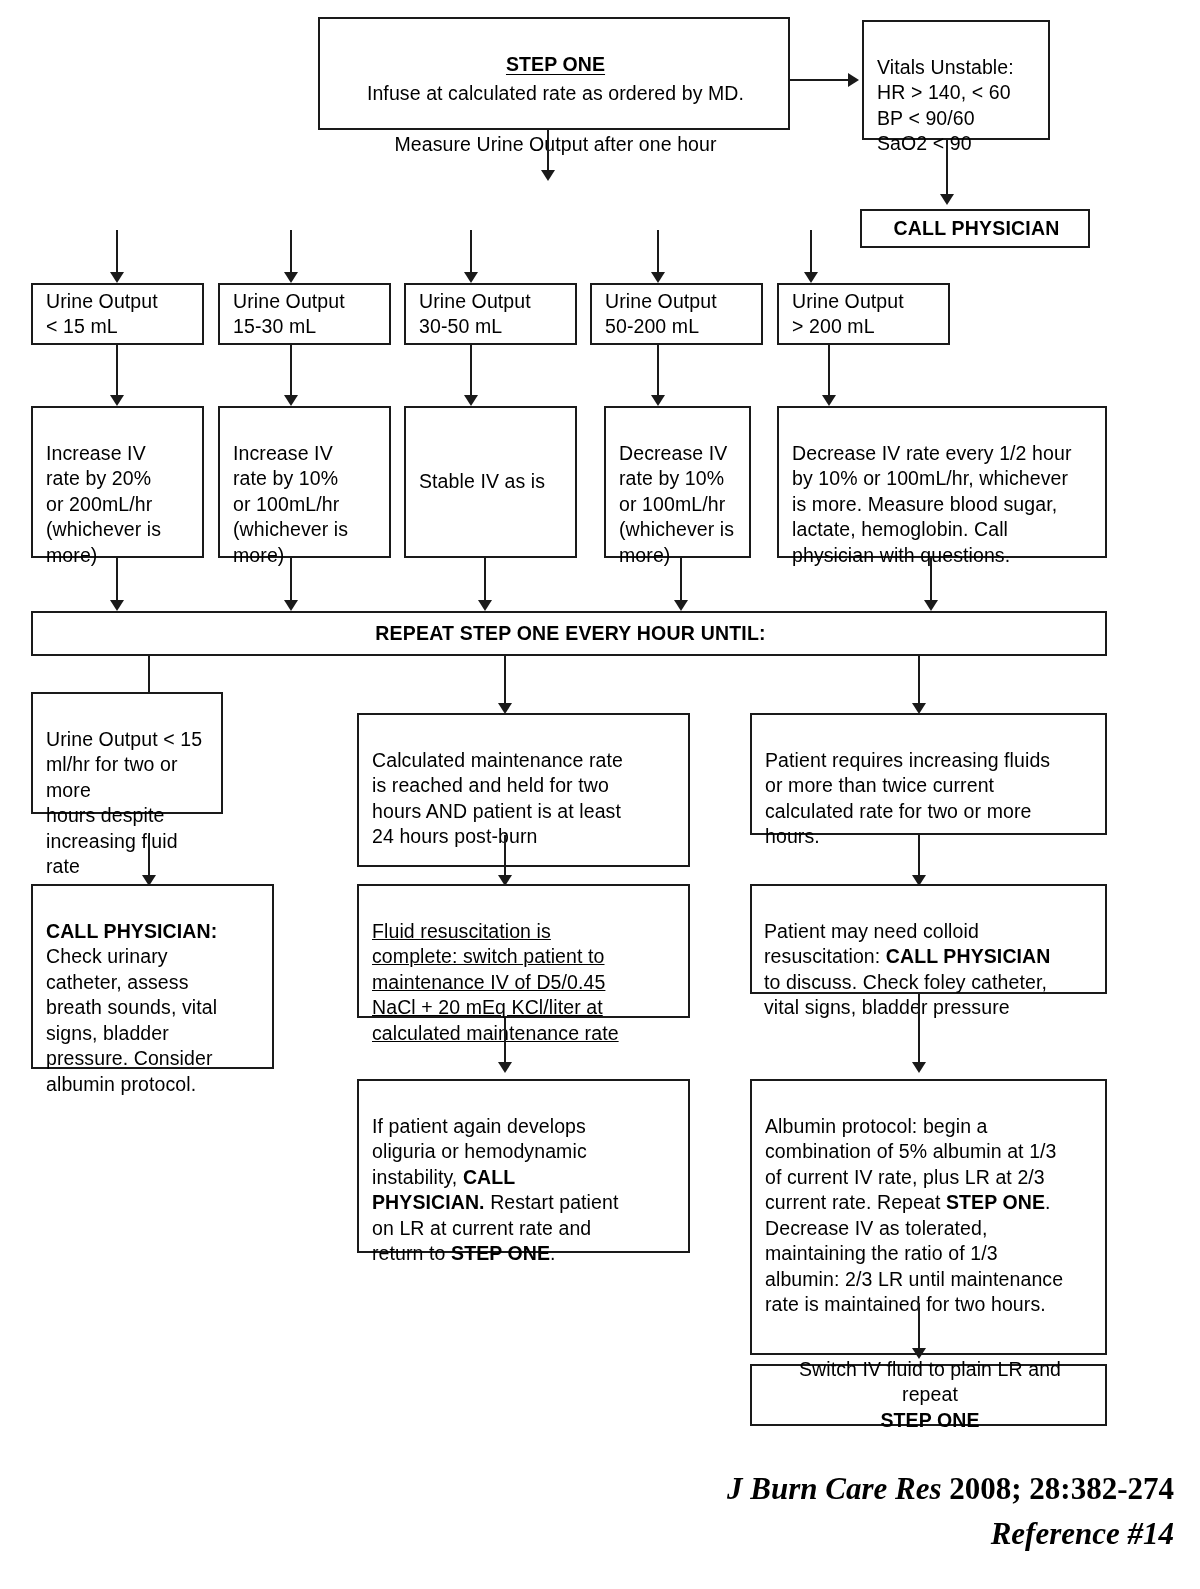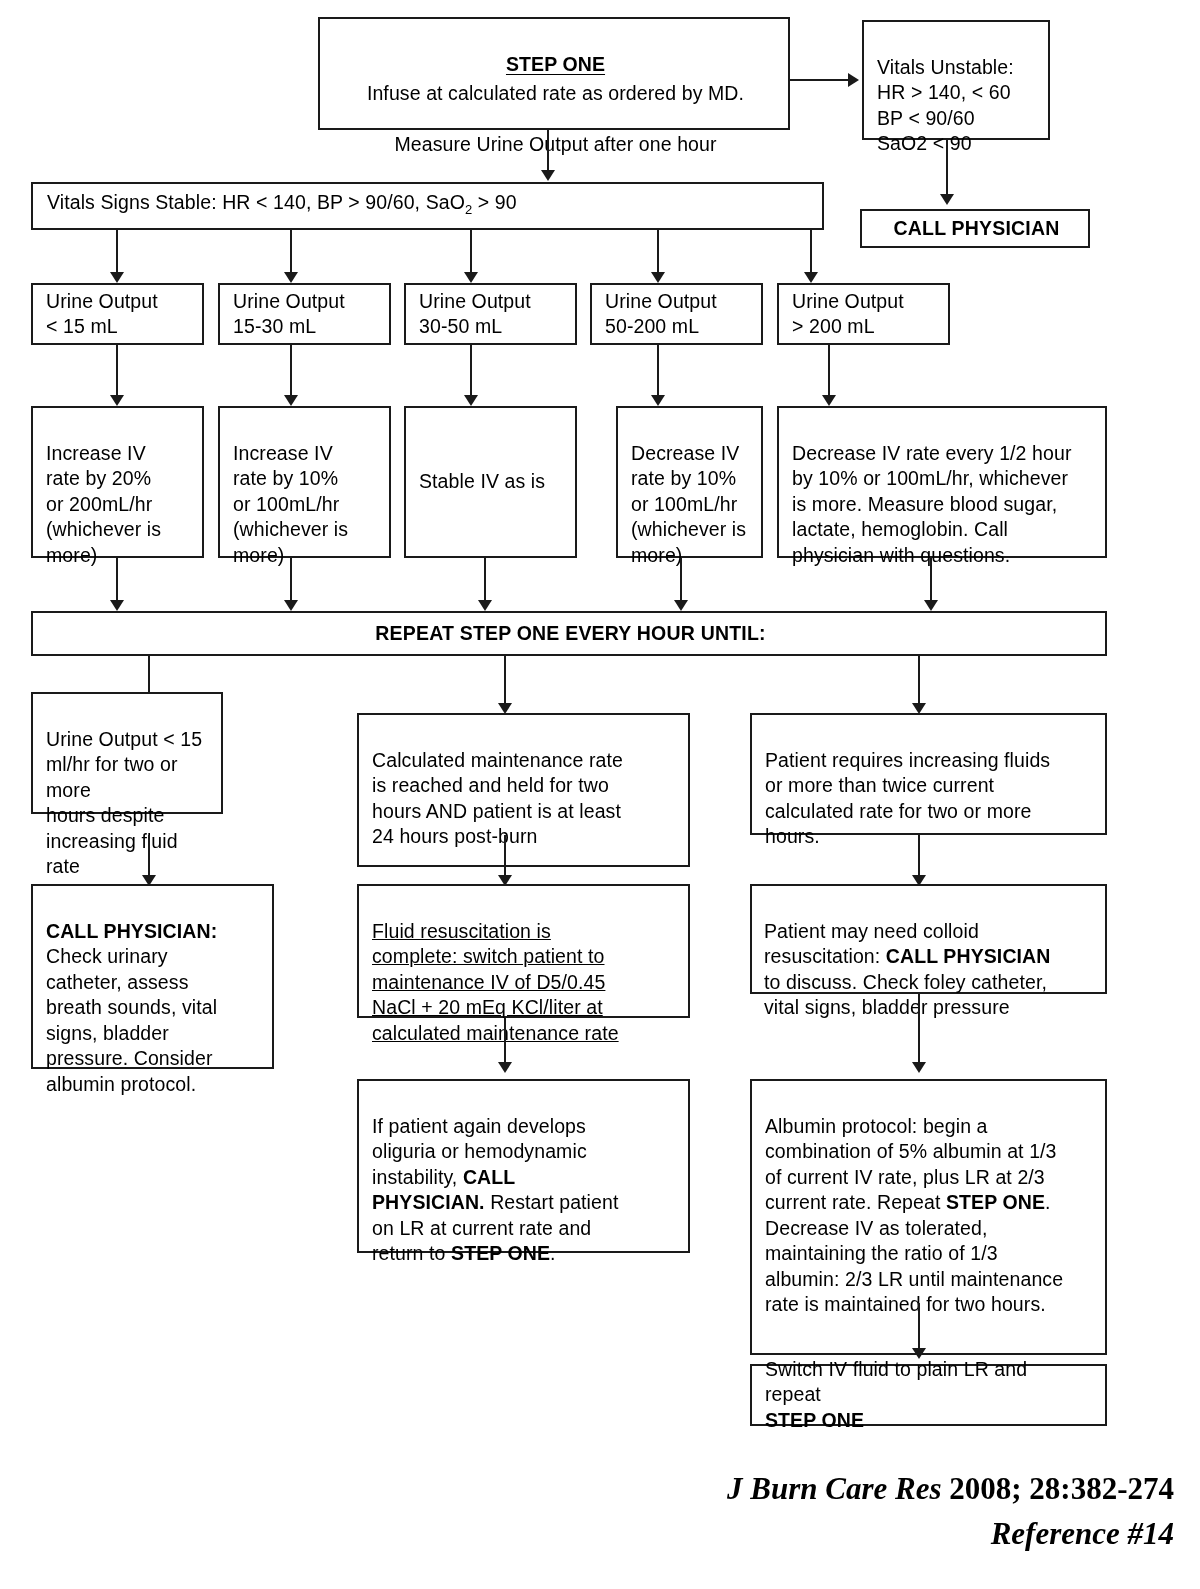--- a/index.html
+++ b/index.html
@@ -123,25 +123,20 @@
   <div class="vline" style="left:946px; top:140px; height:55px;"></div>
   <div class="arrow-down" style="left:940px; top:194px;"></div>
 
   <div class="box hvcenter" id="call-physician-top-box" style="left:860px; top:209px; width:230px; height:39px;">
     <span class="bar-label">CALL PHYSICIAN</span>
   </div>
 
   <div class="vline" style="left:547px; top:130px; height:42px;"></div>
   <div class="arrow-down" style="left:541px; top:170px;"></div>
 
-  <div class="box vcenter" id="vitals-stable-bar" style="left:31px; top:182px; width:793px; height:48px; padding-left:14px;">
-    <div style="white-space:nowrap;">
-      <span>Vitals  Signs Stable:  HR &lt; 140, BP &gt; 90/60, SaO</span><sub style="font-size:13px;">2</sub><span> &gt; 90</span>
-    </div>
-  </div>
 
   <div class="vline" style="left:116px; top:230px; height:44px;"></div>
   <div class="arrow-down" style="left:110px; top:272px;"></div>
   <div class="vline" style="left:290px; top:230px; height:44px;"></div>
   <div class="arrow-down" style="left:284px; top:272px;"></div>
   <div class="vline" style="left:470px; top:230px; height:44px;"></div>
   <div class="arrow-down" style="left:464px; top:272px;"></div>
   <div class="vline" style="left:657px; top:230px; height:44px;"></div>
   <div class="arrow-down" style="left:651px; top:272px;"></div>
   <div class="vline" style="left:810px; top:230px; height:44px;"></div>
@@ -189,21 +184,21 @@
   <div class="box" style="left:218px; top:406px; width:173px; height:152px;">
     <span>Increase IV
 rate by 10%
 or 100mL/hr
 (whichever is
 more)</span>
   </div>
   <div class="box vcenter" style="left:404px; top:406px; width:173px; height:152px;">
     <span>Stable IV as is</span>
   </div>
-  <div class="box" style="left:604px; top:406px; width:147px; height:152px;margin-left:12px;">
+  <div class="box" style="left:604px; top:406px; width:147px; height:152px;">
     <span>Decrease IV
 rate by 10%
 or 100mL/hr
 (whichever is
 more)</span>
   </div>
   <div class="box" style="left:777px; top:406px; width:330px; height:152px;">
     <span>Decrease IV rate every 1/2 hour
 by 10% or 100mL/hr, whichever
 is more.  Measure blood sugar,
@@ -305,21 +300,21 @@
 current rate.  Repeat </span><span class="bold-head">STEP ONE</span><span>.
 Decrease IV as tolerated,
 maintaining the ratio of 1/3
 albumin: 2/3 LR until maintenance
 rate is maintained for two hours.</span>
   </div>
 
   <div class="vline" style="left:918px; top:1303px; height:52px;"></div>
   <div class="arrow-down" style="left:912px; top:1348px;"></div>
 
-  <div class="box vcenter" style="left:750px; top:1364px; width:357px; height:62px;">
+  <div class="box vcenter" style="left:750px; top:1364px; width:357px; height:62px;text-align:center;">
     <span>Switch IV fluid to plain LR and
 repeat </span><span class="bold-head">STEP ONE</span>
   </div>
 
   <div class="citation" style="top:1470px;">
     <span>J Burn Care Res</span><span class="upright"> 2008; 28:382-274</span>
   </div>
   <div class="citation" style="top:1515px;">
     <span>Reference #14</span>
   </div>

